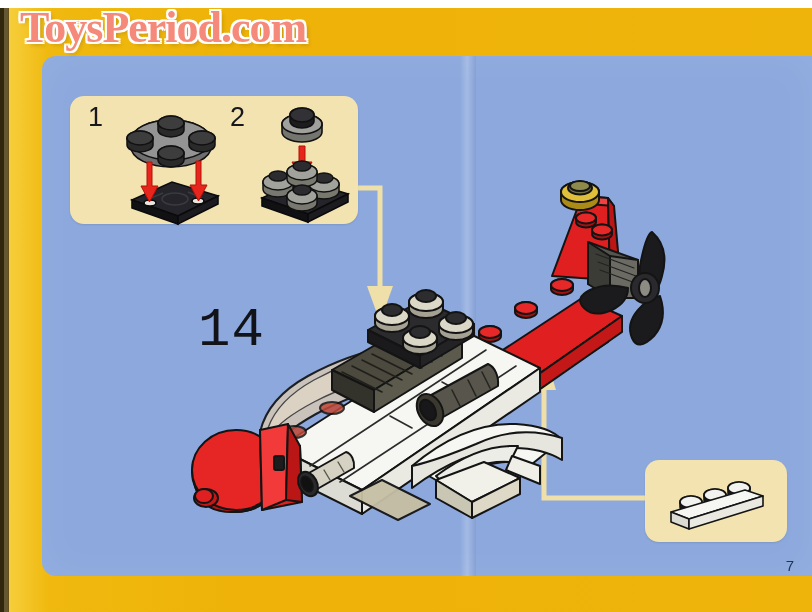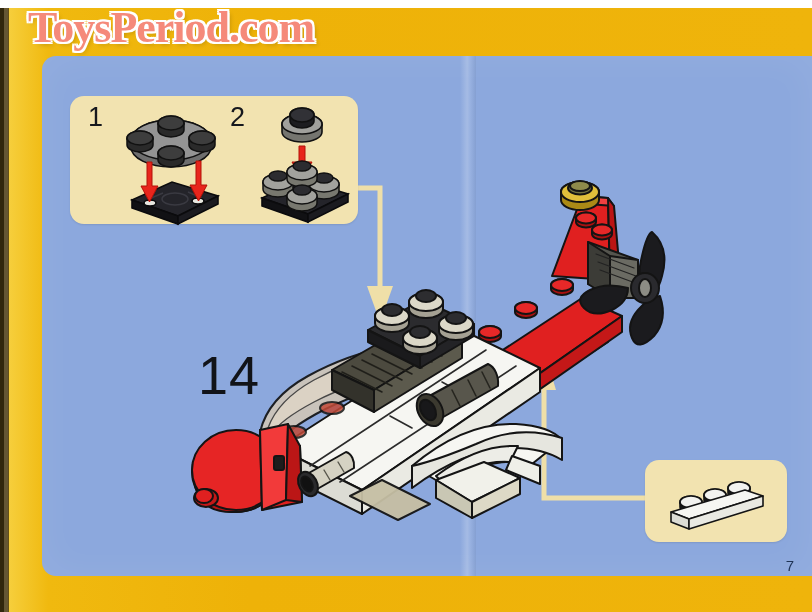--- a/index.html
+++ b/index.html
@@ -22,36 +22,36 @@
     background:#8ca8dd;
     border-radius:14px 0 0 14px;
     box-shadow:inset 0 0 40px rgba(255,255,255,.08);
   }
   .gutter{position:absolute;left:460px;top:56px;width:16px;height:520px;
     background:linear-gradient(90deg,rgba(255,255,255,0) 0%,rgba(255,255,255,.22) 45%,rgba(255,255,255,.10) 65%,rgba(0,0,0,.05) 100%);
     pointer-events:none;}
 
   
   .watermark{
-    position:absolute;left:28px;top:2px;
+    position:absolute;left:20px;top:2px;
     font-family:"Liberation Serif",serif;
     font-weight:bold;font-size:44px;letter-spacing:-1px;
     color:#f58a7a;
     text-shadow:
       2px 0 0 #fff, -2px 0 0 #fff, 0 2px 0 #fff, 0 -2px 0 #fff,
       2px 2px 0 #fff, -2px 2px 0 #fff, 2px -2px 0 #fff, -2px -2px 0 #fff,
       3px 3px 4px rgba(0,0,0,.18);
     white-space:nowrap;
   }
 
   
   .step-number{
     position:absolute;left:198px;top:300px;
     font-size:54px;font-weight:400;color:#111318;
-    font-family:Liberation Sans, sans-serif;letter-spacing:1px;margin-top:44px;
+    font-family:Liberation Mono, monospace;letter-spacing:1px;
   }
   .page-number{
     position:absolute;right:18px;bottom:38px;
     font-size:15px;color:#1f3355;font-family:"Liberation Sans",sans-serif;
   }
 
   
   .callout{
     position:absolute;background:#f2e3b0;border-radius:14px;
     box-shadow:0 1px 2px rgba(0,0,0,.10);

